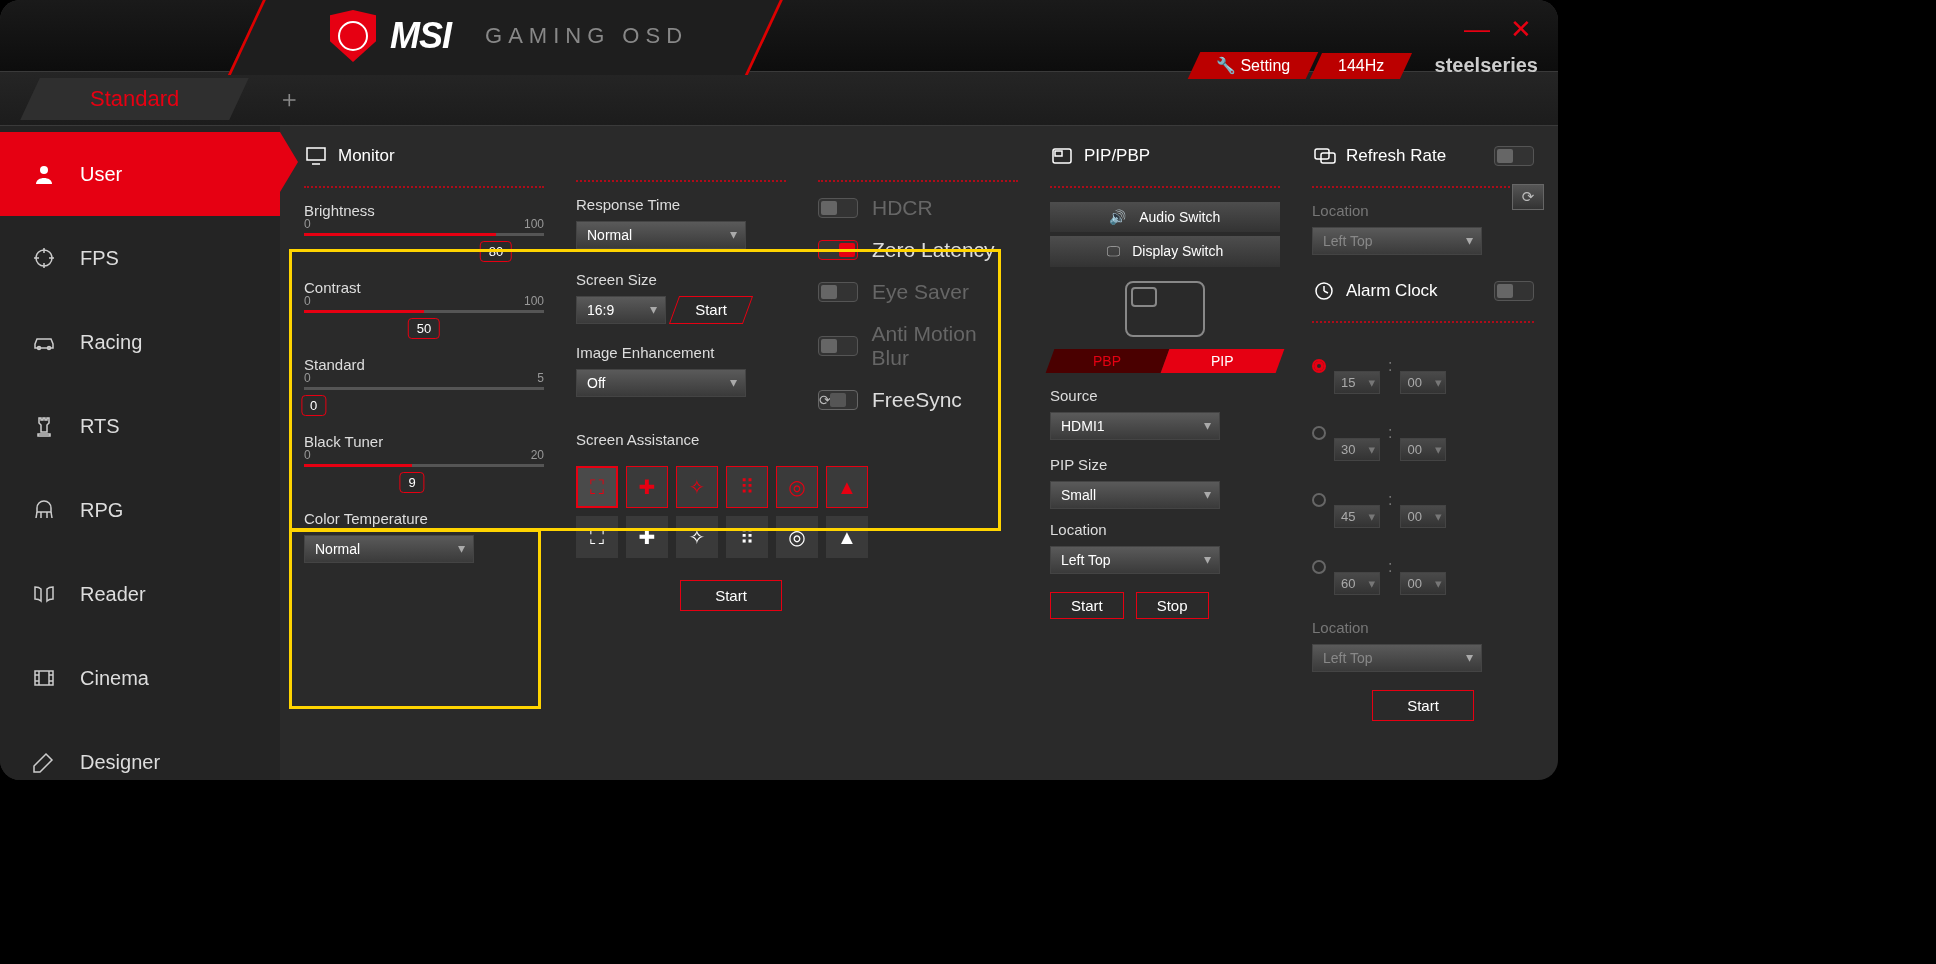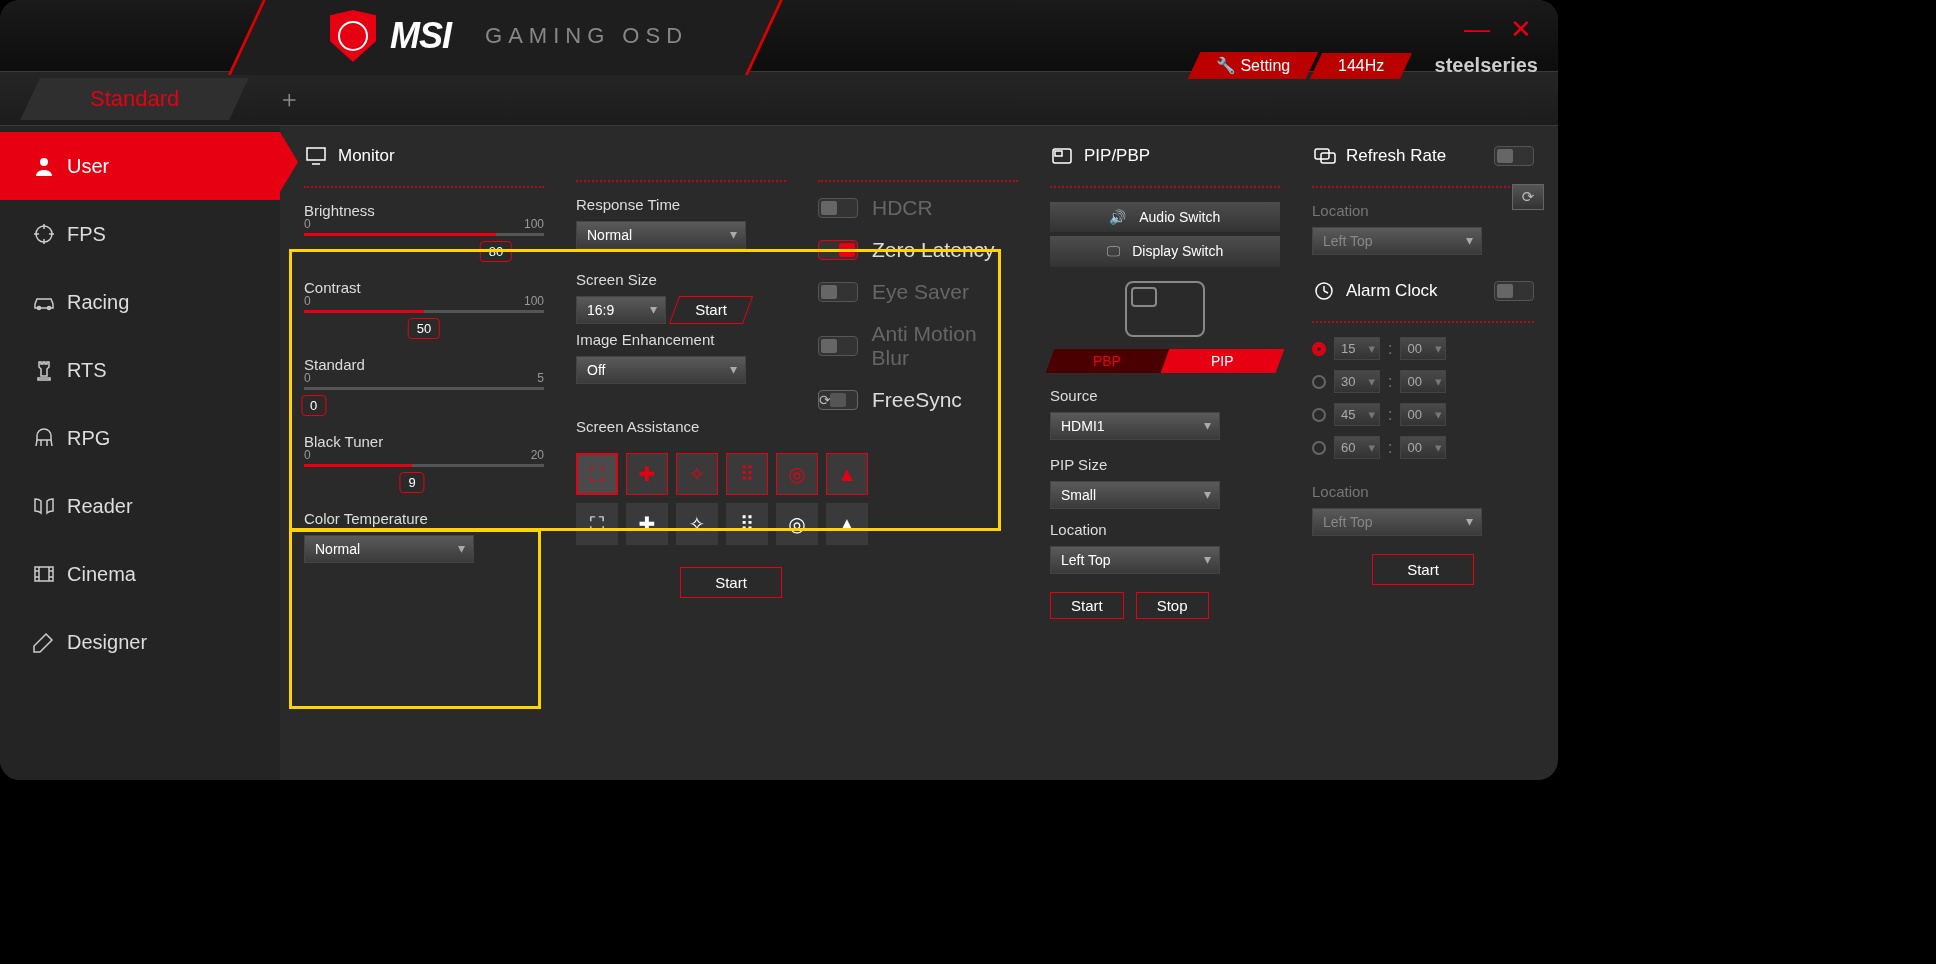--- a/index.html
+++ b/index.html
@@ -92,22 +92,22 @@
   font-size: 22px; margin-right: 8px;
   transform: skewX(-25deg);
 }
 .top-tab > * { transform: skewX(25deg); display: inline-block; }
 .plus-tab { color: #888; font-size: 24px; padding: 0 30px; }
 
 
 .main { display: flex; height: calc(100% - 126px); }
 .sidebar { width: 280px; background: #242424; padding-top: 6px; }
 .side-item {
-  display: flex; align-items: center; gap: 9px;
-  padding: 20px 30px; color: #ddd; font-size: 20px; cursor: pointer; text-align: right;
+  display: flex; align-items: center; gap: 22px;
+  padding: 28px 30px; color: #ddd; font-size: 20px; cursor: pointer; text-align: right;
 }
 .side-item.active {
   background: #e60012; color: #fff;
   position: relative;
 }
 .side-item.active::after {
   content: "";
   position: absolute;
   right: -18px; top: 0;
   border-top: 30px solid transparent;
@@ -199,20 +199,21 @@
 .dual-tab .t1 { background: #4a0000; color: #e60012; }
 .dual-tab .t2 { background: #e60012; color: #fff; }
 
 .alarm-row { display: flex; align-items: center; gap: 8px; margin-bottom: 10px; }
 .radio { width: 14px; height: 14px; border-radius: 50%; border: 2px solid #666; }
 .radio.sel { border-color: #e60012; box-shadow: inset 0 0 0 3px #e60012; }
 .time-sel {
   background: linear-gradient(180deg,#4a4a4a,#333); color: #aaa;
   padding: 3px 6px; font-size: 13px; position: relative; width: 46px;
   border: 1px solid #444;
+  margin-top: 34px;
 }
 .time-sel::after { content: "▾"; position: absolute; right: 4px; color: #777; }
 .colon { color: #777; }
 
 .reset-btn {
   position: absolute; right: 14px; top: 184px;
   width: 32px; height: 26px; background: linear-gradient(180deg,#555,#333);
   border: 1px solid #666; display: flex; align-items: center; justify-content: center;
   color: #bbb; cursor: pointer; font-size: 15px;
 }
@@ -396,21 +397,21 @@
       </div>
 
       <div class="col col2">
         <div style="height:30px"></div>
         <div class="dotted"></div>
 
         <div class="field-label">Response Time</div>
         <div class="select" style="margin-bottom:22px">Normal</div>
 
         <div class="field-label">Screen Size</div>
-        <div style="display:flex; gap:8px; margin-bottom:7px">
+        <div style="display:flex; gap:8px; margin-bottom:20px">
           <div class="select" style="width:90px">16:9</div>
           <div class="btn-red skew"><span>Start</span></div>
         </div>
 
         <div class="field-label">Image Enhancement</div>
         <div class="select" style="margin-bottom:34px">Off</div>
 
         <div class="field-label">Screen Assistance</div>
         <div class="assist-grid" style="width:310px">
           <div class="assist-cell red sel">⛶</div>

